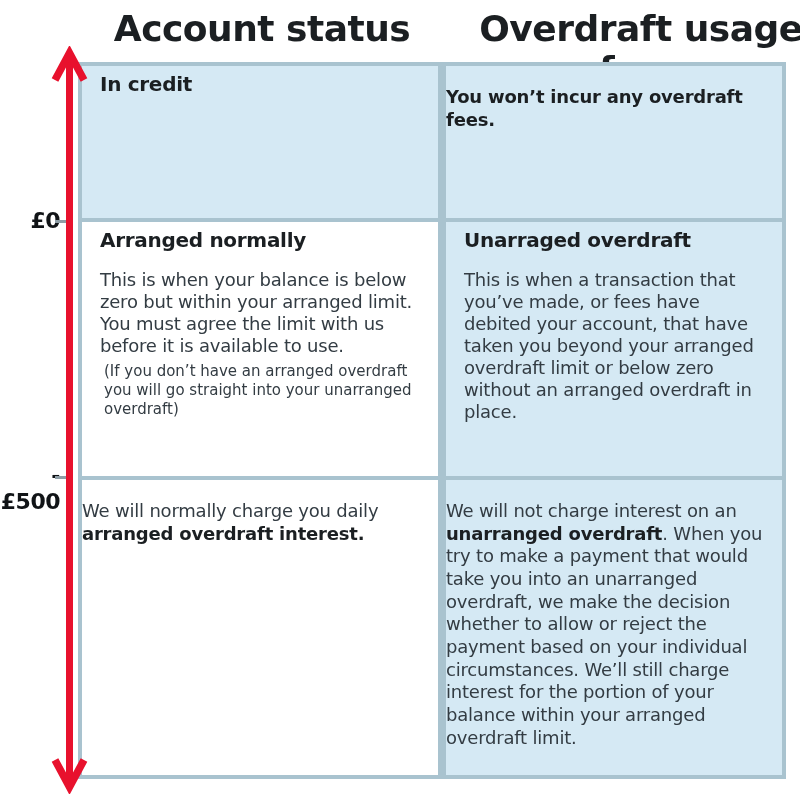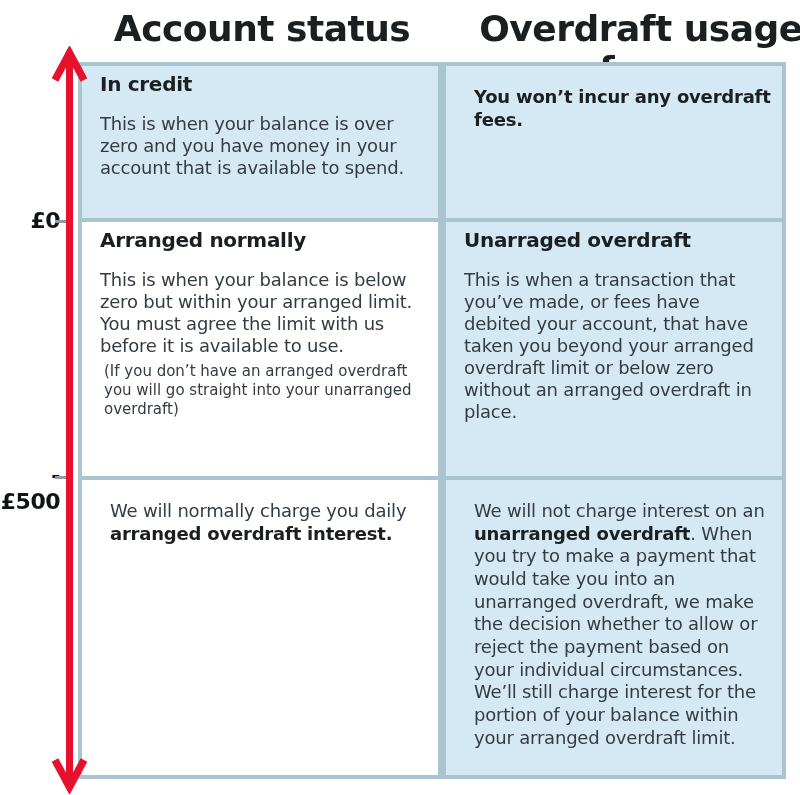--- a/index.html
+++ b/index.html
@@ -45,21 +45,21 @@
     padding:4px;
     display:grid;
     grid-template-columns:356px 8px 1fr;
     grid-template-rows:152px 254px 1fr;
     row-gap:4px;
   }
   .cell{box-sizing:border-box;overflow:hidden;}
   .bg-blue{background:var(--cell-blue);}
   .bg-white{background:var(--cell-white);}
   .status-cell{padding:6px 10px 0 18px;}
-  .fees-cell{padding:20px 8px 0 28px;}
+  .fees-cell{padding:20px 8px 0 0;}
   .cell-title{
     font-size:20px;
     font-weight:bold;
     color:var(--text-dark);
     margin:0 0 17px 0;
     letter-spacing:-0.3px;
   }
   .cell-body{
     font-size:18px;
     line-height:1.22;
@@ -128,21 +128,20 @@
   <svg class="axis-arrow" viewBox="0 0 40 748" xmlns="http://www.w3.org/2000/svg" aria-hidden="true">
     <line x1="19.5" y1="12" x2="19.5" y2="736" stroke="#e8112d" stroke-width="7"></line>
     <polyline points="5,34 19.5,7 34,34" fill="none" stroke="#e8112d" stroke-width="7.5" stroke-linejoin="miter"></polyline>
     <polyline points="5,714 19.5,741 34,714" fill="none" stroke="#e8112d" stroke-width="7.5" stroke-linejoin="miter"></polyline>
   </svg>
 
   <div class="table">
 
     <div class="cell bg-blue status-cell">
       <p class="cell-title">In credit</p>
-      <p class="cell-body">This is when your balance is over zero and you have money in your account that is available to spend.</p>
     </div>
     <div class="cell"></div>
     <div class="cell bg-blue fees-cell">
       <p class="fees-text"><span class="b">You won’t incur any overdraft fees.</span></p>
     </div>
 
     <div class="cell bg-white status-cell">
       <p class="cell-title">Arranged normally</p>
       <p class="cell-body">This is when your balance is below zero but within your arranged limit. You must agree the limit with us before it is available to use.</p>
       <p class="cell-note">(If you don’t have an arranged overdraft you will go straight into your unarranged overdraft)</p>

